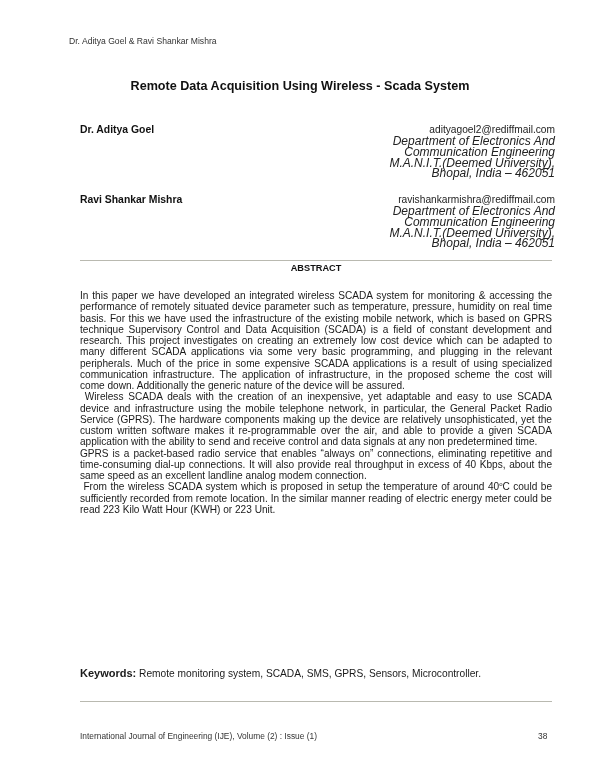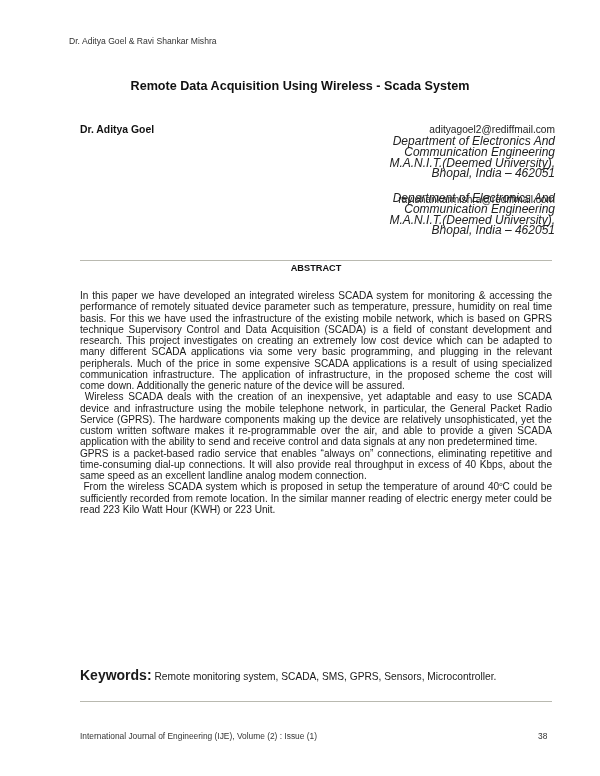--- a/index.html
+++ b/index.html
@@ -13,21 +13,21 @@
   .author-email { position: absolute; right: 0; top: 0; font-size: 10.2px; color: #222; line-height: 13px; }
   .affil { font-size: 12px; font-style: italic; color: #222; line-height: 10.8px; text-align: right; }
   .rule { position: absolute; left: 80px; width: 472px; height: 1px; background: #b9b9b0; }
   .abstract-head { position: absolute; left: 0; width: 632px; top: 263px; text-align: center;
                    font-size: 9.2px; font-weight: bold; color: #111; }
   .abstract { position: absolute; left: 80px; width: 472px; top: 290px; font-size: 10.1px;
               line-height: 11.25px; color: #1a1a1a; text-align: justify; }
   .abstract p { margin: 0; }
   .abstract p.last-left { text-align-last: left; }
   .keywords { position: absolute; left: 80px; top: 667px; font-size: 10.2px; color: #1a1a1a; }
-  .keywords .kw-label { font-size: 14px; font-weight: bold; }
+  .keywords .kw-label { font-size: 11px; font-weight: bold; }
   .footer-journal { position: absolute; left: 80px; top: 731px; font-size: 8.4px; color: #333; }
   .footer-page { position: absolute; left: 538px; top: 731px; font-size: 8.4px; color: #333; }
   sup { font-size: 6px; vertical-align: 4px; line-height: 0; }
 </style>
 </head>
 <body>
 
 <div class="running-head">Dr. Aditya Goel &amp; Ravi Shankar Mishra</div>
 
 <div class="title">Remote Data Acquisition Using Wireless - Scada System</div>
@@ -35,20 +35,21 @@
 <div class="author-block" style="top:123px;">
   <div class="author-name">Dr. Aditya Goel</div>
   <div class="author-email">adityagoel2@rediffmail.com</div>
   <div class="affil">Department of Electronics And</div>
   <div class="affil">Communication Engineering</div>
   <div class="affil">M.A.N.I.T.(Deemed University),</div>
   <div class="affil">Bhopal, India – 462051</div>
 </div>
 
 <div class="author-block" style="top:193px;">
+  <div class="author-name">Ravi Shankar Mishra</div>
   <div class="author-email">ravishankarmishra@rediffmail.com</div>
   <div class="affil">Department of Electronics And</div>
   <div class="affil">Communication Engineering</div>
   <div class="affil">M.A.N.I.T.(Deemed University),</div>
   <div class="affil">Bhopal, India – 462051</div>
 </div>
 
 <div class="rule" style="top:260px;"></div>
 
 <div class="abstract-head">ABSTRACT</div>

